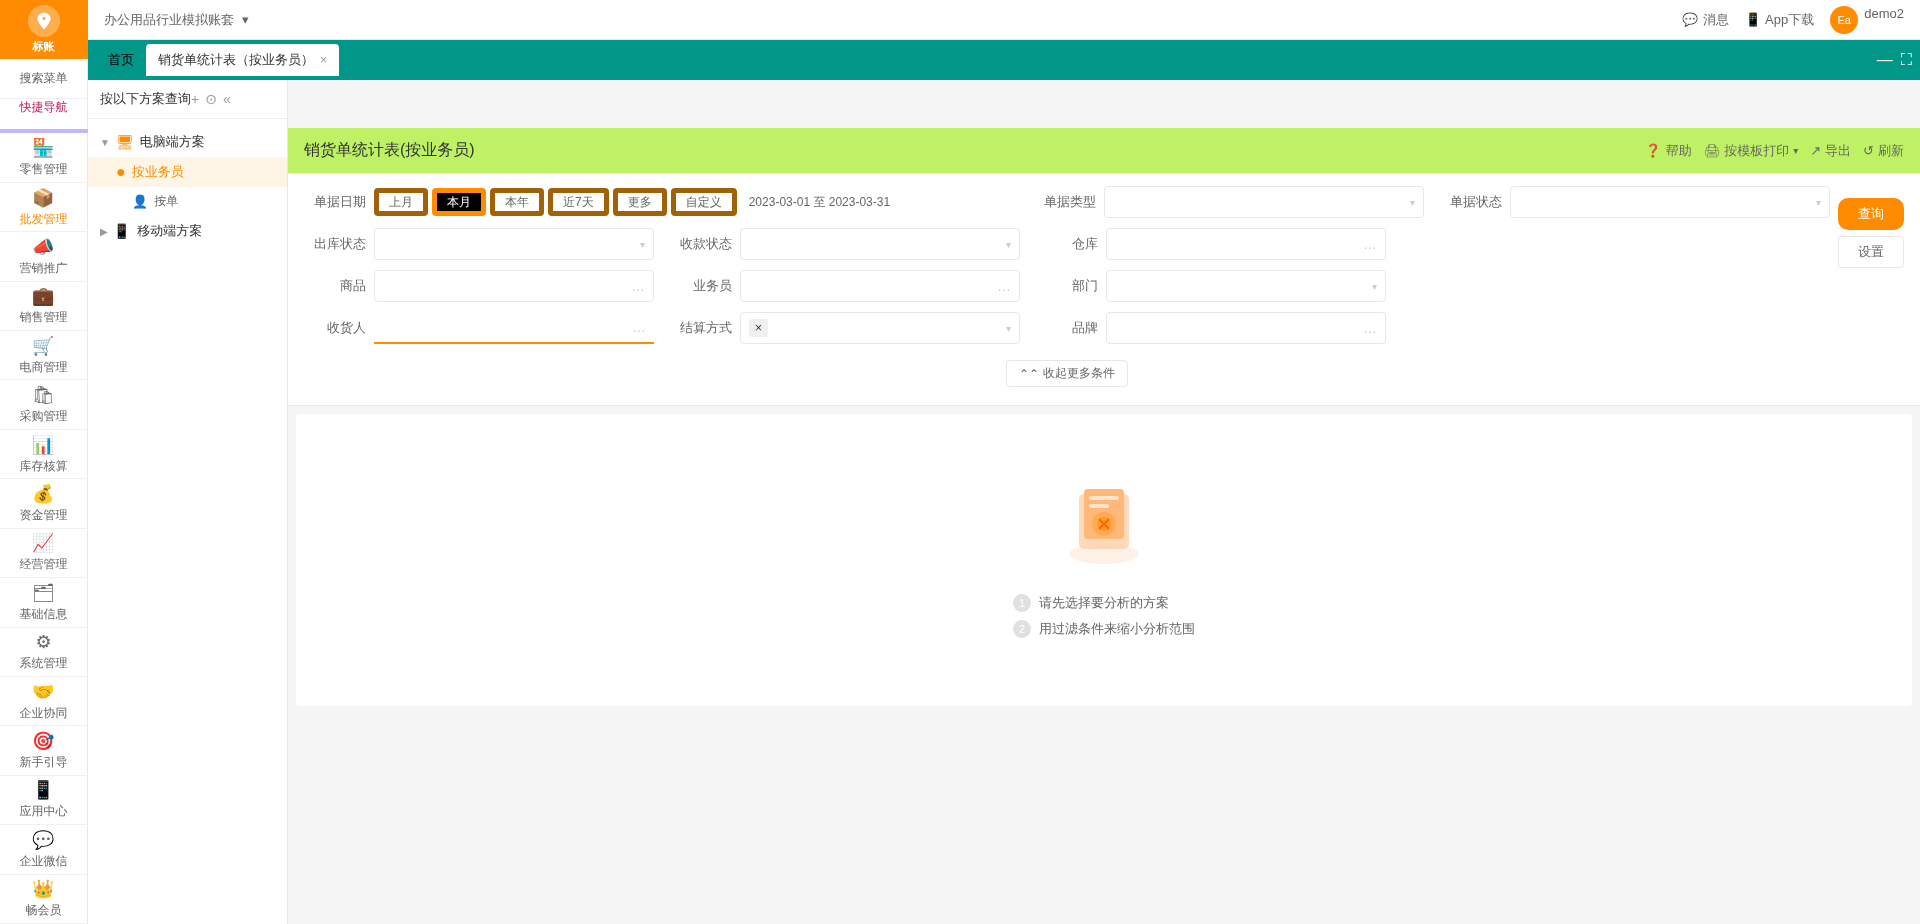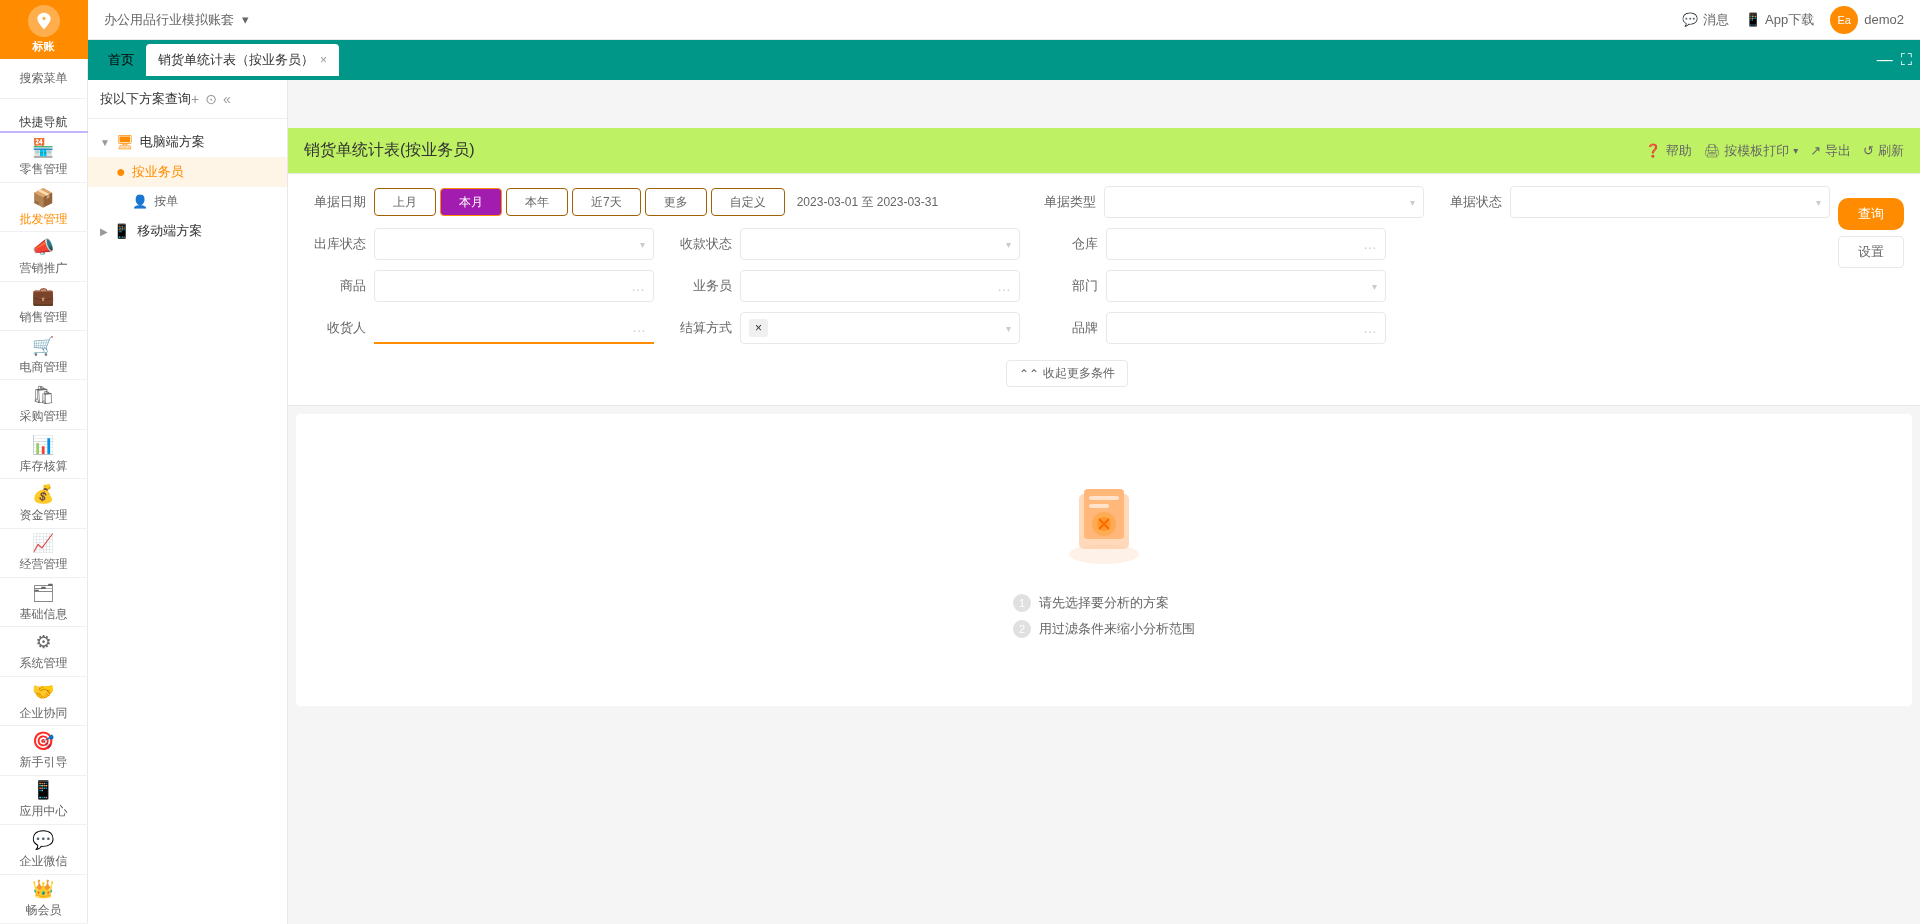--- a/index.html
+++ b/index.html
@@ -4,35 +4,35 @@
   <style>
     * { box-sizing: border-box; margin: 0; padding: 0; }
     body { font-family: 'Microsoft YaHei', Arial, sans-serif; font-size: 13px; background: #f0f2f5; color: #333; display: flex; height: 924px; overflow: hidden; }
 
     
     .sidebar { width: 88px; background: #fff; display: flex; flex-direction: column; align-items: center; border-right: 1px solid #e8e8e8; flex-shrink: 0; }
     .sidebar-logo { width: 88px; height: 60px; background: #ff8c00; display: flex; align-items: center; justify-content: center; flex-direction: column; color: #fff; font-size: 11px; font-weight: bold; }
     .sidebar-logo-icon { width: 32px; height: 32px; background: rgba(255,255,255,0.3); border-radius: 50%; display: flex; align-items: center; justify-content: center; margin-bottom: 2px; }
     .sidebar-logo-icon svg { width: 20px; height: 20px; }
     .sidebar-search { width: 88px; height: 40px; display: flex; align-items: center; justify-content: center; font-size: 12px; color: #666; cursor: pointer; border-bottom: 1px solid #f0f0f0; }
-    .sidebar-nav { width: 88px; height: 35px; display: flex; align-items: flex-end; justify-content: center; font-size: 12px; color: #404040; cursor: pointer; border-bottom: 2px solid #c4b5fd; }
+    .sidebar-nav { width: 88px; height: 35px; display: flex; align-items: flex-start; justify-content: center; font-size: 12px; color: #be185d; cursor: pointer; border-bottom: 4px solid #c4b5fd; }
     .sidebar-item { width: 88px; height: 50px; display: flex; flex-direction: column; align-items: center; justify-content: center; font-size: 12px; color: #666; cursor: pointer; border-bottom: 1px solid #f0f0f0; }
     .sidebar-item.active { color: #ff8c00; }
     .sidebar-item-icon { font-size: 18px; margin-bottom: 2px; }
 
     
     .main { flex: 1; display: flex; flex-direction: column; overflow: hidden; }
 
     
     .top-header { height: 40px; background: #fff; display: flex; align-items: center; justify-content: space-between; padding: 0 16px; border-bottom: 1px solid #e8e8e8; flex-shrink: 0; }
     .top-header-left { display: flex; align-items: center; gap: 8px; font-size: 13px; color: #666; }
     .top-header-right { display: flex; align-items: center; gap: 16px; font-size: 13px; color: #666; }
     .top-header-right .msg-btn { display: flex; align-items: center; gap: 4px; cursor: pointer; }
     .top-header-right .app-btn { display: flex; align-items: center; gap: 4px; cursor: pointer; }
-    .top-header-right .user-btn { display: flex; align-items: center; gap: 6px; cursor: pointer; }
+    .top-header-right .user-btn { display: flex; align-items: flex-start; gap: 6px; cursor: pointer; }
     .user-avatar { width: 28px; height: 28px; border-radius: 50%; background: #ff8c00; display: flex; align-items: center; justify-content: center; color: #fff; font-size: 11px; overflow: hidden; }
 
     
     .tab-bar { height: 40px; background: #009688; display: flex; align-items: center; padding: 0 8px; flex-shrink: 0; }
     .tab-item { height: 32px; display: flex; align-items: center; padding: 0 12px; border-radius: 4px 4px 0 0; font-size: 13px; cursor: pointer; gap: 6px; }
     .tab-item.home { background: transparent; color: #000000; }
     .tab-item.active { background: #fff; color: #333; }
     .tab-close { font-size: 12px; color: #999; cursor: pointer; }
     .tab-bar-actions { margin-left: auto; display: flex; gap: 8px; }
     .tab-bar-btn { color: #fff; cursor: pointer; font-size: 16px; }
@@ -67,22 +67,22 @@
     .filter-area { background: #fff; padding: 12px 16px; border-bottom: 1px solid #e8e8e8; }
     .filter-row { display: flex; align-items: center; margin-bottom: 10px; gap: 0; }
     .filter-row:last-child { margin-bottom: 0; }
     .filter-label { width: 70px; font-size: 13px; color: #666; flex-shrink: 0; text-align: right; padding-right: 8px; }
     .filter-control { flex: 1; display: flex; align-items: center; border: 1px solid #e8e8e8; border-radius: 4px; height: 32px; padding: 0 8px; background: #fff; position: relative; max-width: 320px; margin-right: 16px; }
     .filter-control-dropdown { display: flex; align-items: center; justify-content: space-between; width: 100%; cursor: pointer; }
     .filter-dots { color: #ccc; font-size: 14px; margin-left: auto; cursor: pointer; }
 
     
     .date-filter { display: flex; align-items: center; gap: 4px; flex: 1; margin-right: 16px; }
-    .date-btn { height: 28px; padding: 0 18px; border-radius: 4px; border: 1px solid #a16207; font-size: 12px; cursor: pointer; display: flex; align-items: center; color: #666; background: #fff; }
-    .date-btn.active { background: #a21caf; color: #fff; border-color: #ff8c00; }
+    .date-btn { height: 28px; padding: 0 10px; border-radius: 4px; border: 5px solid #a16207; font-size: 12px; cursor: pointer; display: flex; align-items: center; color: #666; background: #fff; }
+    .date-btn.active { background: #000000; color: #fff; border-color: #ff8c00; }
     .date-range { font-size: 12px; color: #666; margin-left: 8px; }
 
     
     .collapse-row { display: flex; justify-content: center; padding: 6px 0; }
     .collapse-btn { display: flex; align-items: center; gap: 4px; font-size: 12px; color: #666; cursor: pointer; border: 1px solid #e8e8e8; padding: 4px 12px; border-radius: 4px; background: #fff; }
 
     
     .query-btn { background: #ff8c00; color: #fff; border: none; padding: 0 20px; height: 32px; border-radius: 10px; font-size: 13px; cursor: pointer; }
     .set-btn { background: #fff; color: #666; border: 1px solid #e8e8e8; padding: 0 16px; height: 32px; border-radius: 4px; font-size: 13px; cursor: pointer; }
 

